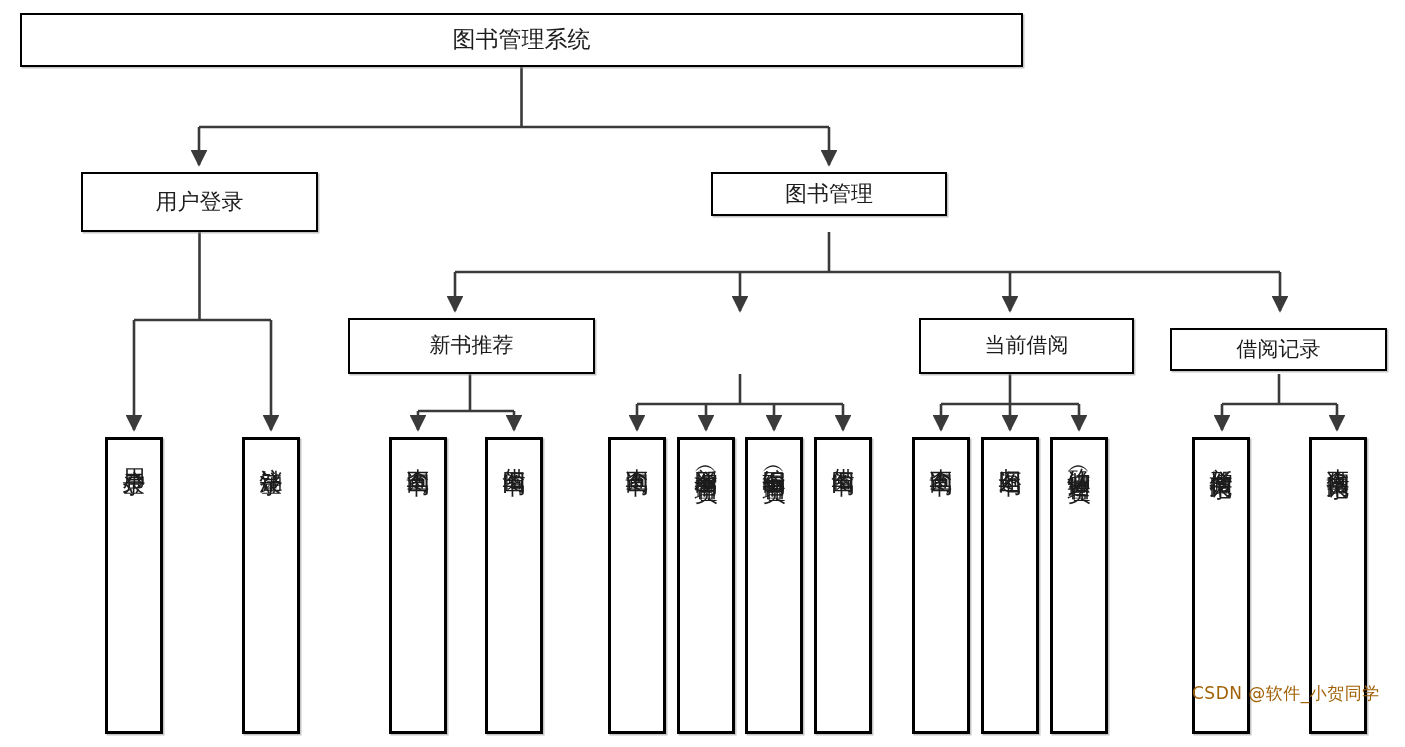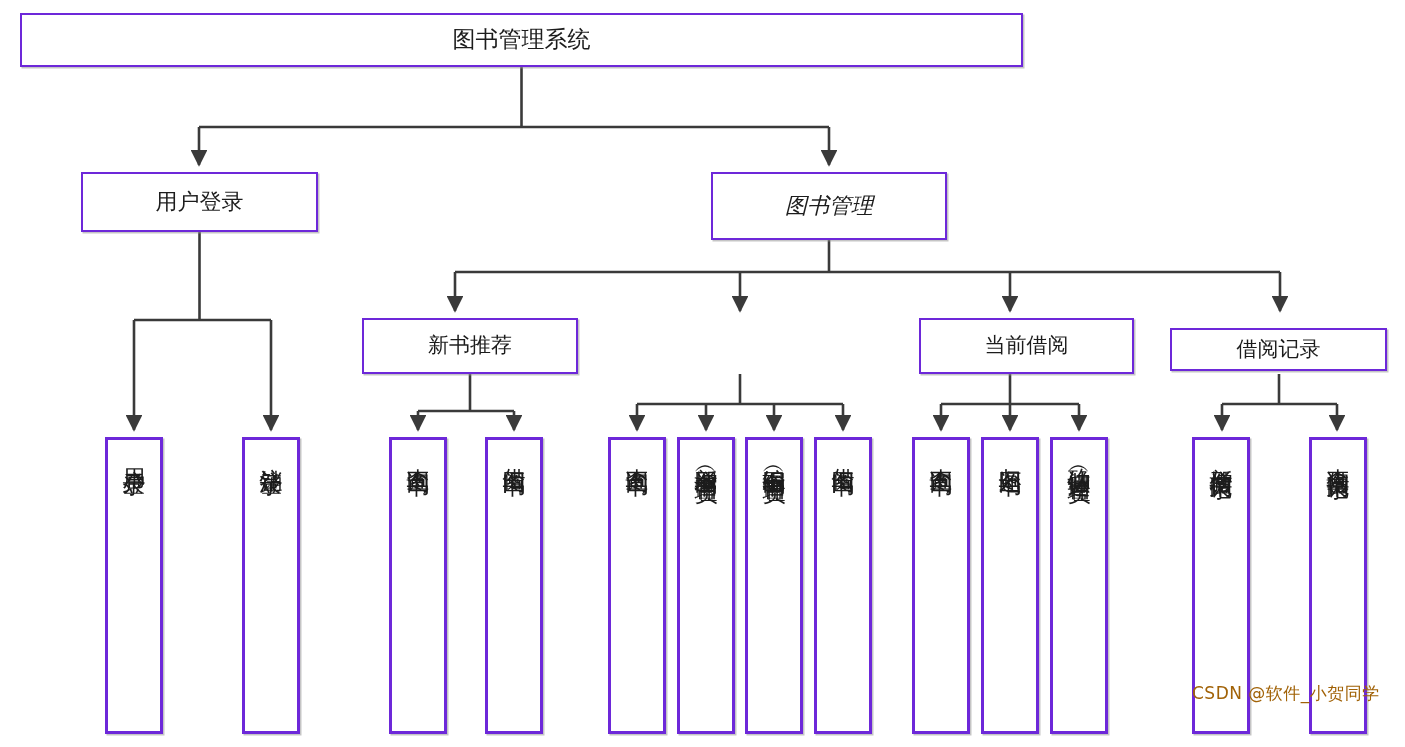--- a/index.html
+++ b/index.html
@@ -24,21 +24,21 @@
     left: 0;
     top: 0;
     width: 1405px;
     height: 747px;
     pointer-events: none;
   }
   .node {
     position: absolute;
     box-sizing: border-box;
     background: #ffffff;
-    border: 2px solid #6d28d9;
+    border: 2px solid #000000;
     display: flex;
     align-items: center;
     justify-content: center;
     z-index: 2;
     box-shadow: 1.5px 1.5px 0 0 rgba(150,150,150,0.55);
   }
   .node .label {
     color: #1c1c1c;
     line-height: 1.12;
     text-align: center;
@@ -126,25 +126,25 @@
     </g>
   </svg>
 
   <div class="node root" style="left:20px; top:13px; width:1003px; height:54px;">
     <span class="label">图书管理系统</span>
   </div>
 
   <div class="node level2" style="left:81px; top:172px; width:237px; height:60px;">
     <span class="label">用户登录</span>
   </div>
-  <div class="node level2" style="left:711px; top:172px; width:236px; height:68px;font-style:italic;">
+  <div class="node level2" style="left:711px; top:172px; width:236px; height:44px;">
     <span class="label">图书管理</span>
   </div>
 
-  <div class="node level3" style="left:362px; top:318px; width:216px; height:56px;">
+  <div class="node level3" style="left:348px; top:318px; width:247px; height:56px;">
     <span class="label">新书推荐</span>
   </div>
   <div class="node level3" style="left:903px; top:318px; width:215px; height:56px;margin-left:16px;">
     <span class="label">当前借阅</span>
   </div>
   <div class="node level3" style="left:1170px; top:328px; width:217px; height:43px;">
     <span class="label">借阅记录</span>
   </div>
 
   <div class="node leaf" style="left:105px; top:437px; width:58px; height:297px;">

